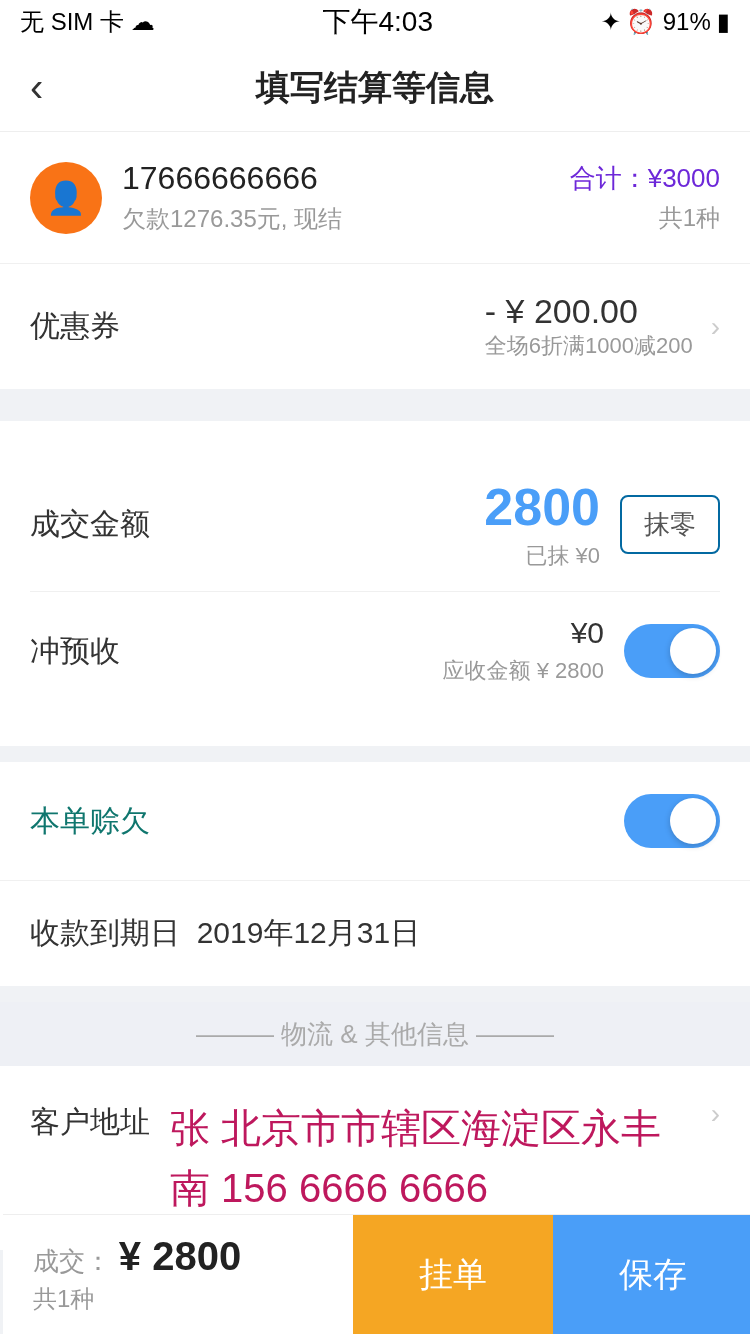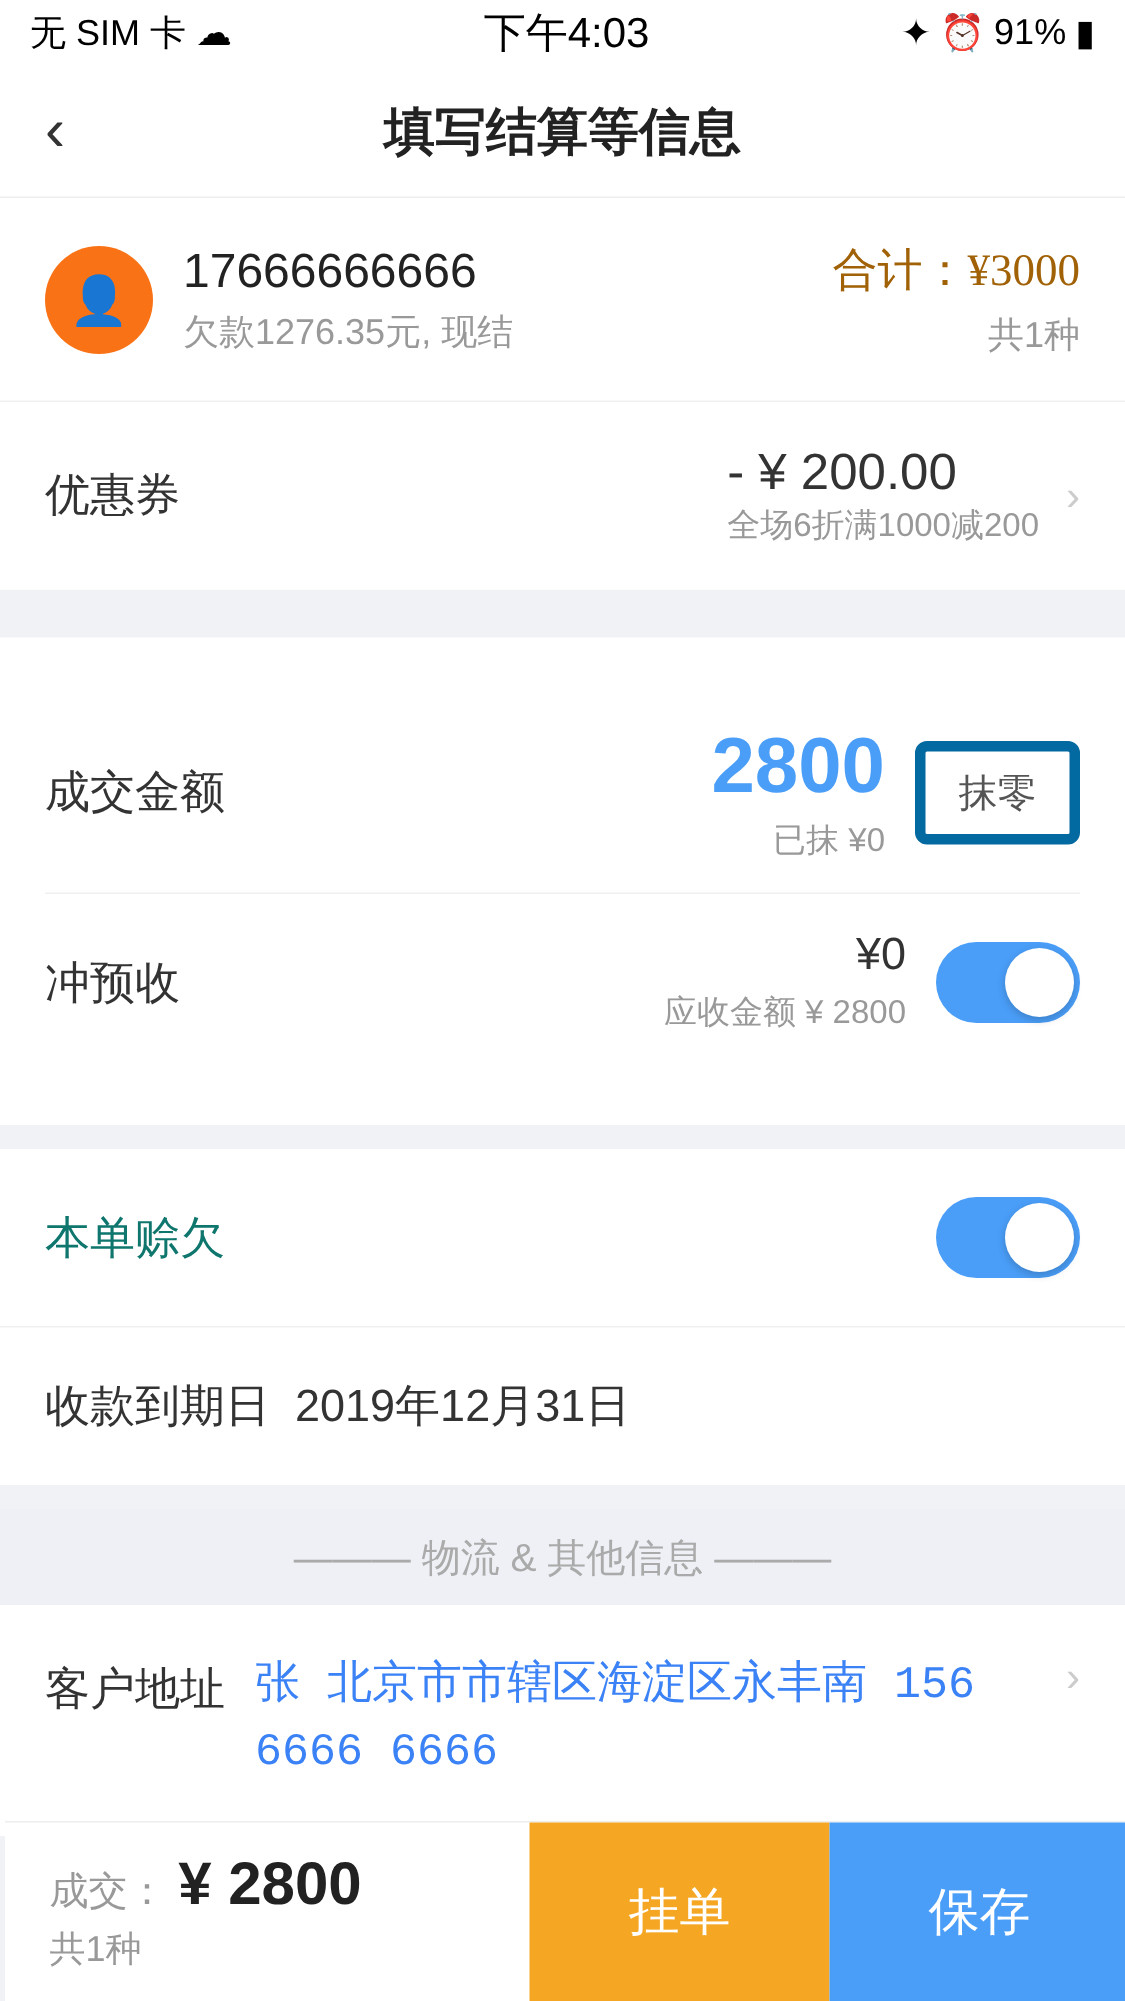--- a/index.html
+++ b/index.html
@@ -70,21 +70,21 @@
       height: 72px;
       border-radius: 50%;
       background: #f97316;
       display: flex; align-items: center; justify-content: center;
       color: #fff;
       font-size: 32px;
     }
     .customer-name { font-size: 32px; font-weight: 500; color: #222; }
     .customer-sub { font-size: 24px; color: #999; margin-top: 6px; }
     .customer-right { text-align: right; }
-    .total-amount { font-size: 30px; color: #a16207; font-weight: 500; font-family: Liberation Serif, serif; }
+    .total-amount { font-size: 26px; color: #6d28d9; font-weight: 500; }
     .total-count { font-size: 24px; color: #999; margin-top: 6px; }
 
     
     .coupon-row {
       background: #fff;
       padding: 28px 30px;
       display: flex;
       align-items: center;
       justify-content: space-between;
       border-top: 1px solid #f0f0f0;
@@ -111,21 +111,21 @@
       padding: 20px 0;
     }
     .amount-row-border {
       border-bottom: 1px solid #f0f0f0;
     }
     .row-label { font-size: 30px; color: #333; }
     .row-right { display: flex; align-items: center; gap: 20px; }
     .amount-value { font-size: 52px; color: #4a9ef8; font-weight: 600; }
     .already-round { font-size: 22px; color: #999; margin-top: 4px; text-align: right; }
     .round-btn {
-      border: 7px solid #0369a1;
+      border: 2px solid #0369a1;
       border-radius: 8px;
       padding: 10px 22px;
       font-size: 26px;
       color: #555;
       background: #fff;
       cursor: pointer;
     }
 
     
     .prepay-row {
@@ -194,21 +194,21 @@
     
     .address-row {
       background: #fff;
       padding: 32px 30px;
       display: flex;
       align-items: flex-start;
       justify-content: space-between;
       gap: 20px;
     }
     .address-key { font-size: 30px; color: #333; flex-shrink: 0; margin-top: 4px; }
-    .address-val { font-size: 30px; color: #3b82f6; flex: 1; line-height: 1.5; font-family: Liberation Mono, monospace; }
+    .address-val { font-size: 40px; color: #be185d; flex: 1; line-height: 1.5; }
 
     
     .bottom-spacer { height: 180px; background: #f0f2f5; }
 
     
     .bottom-bar {
       position: fixed;
       bottom: 0;
       left: 3px;
       width: 750px;

